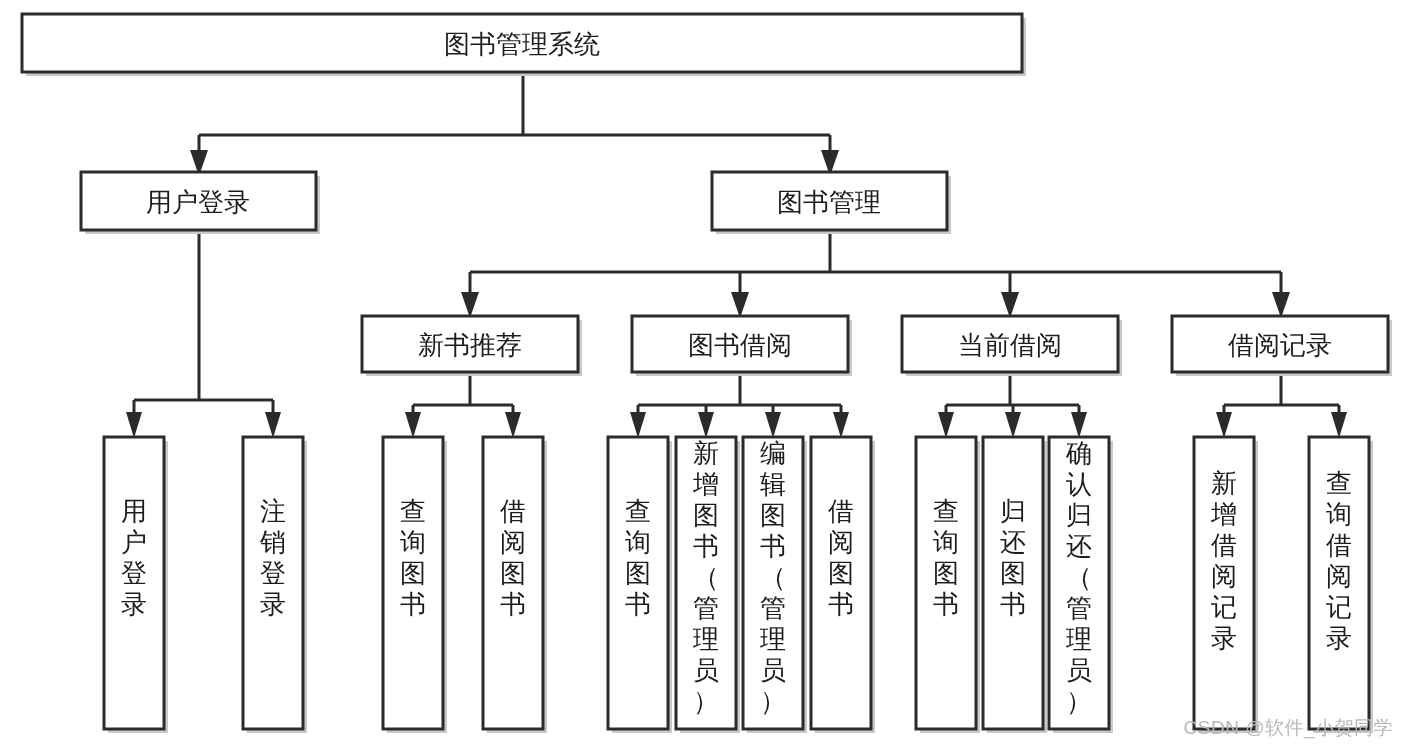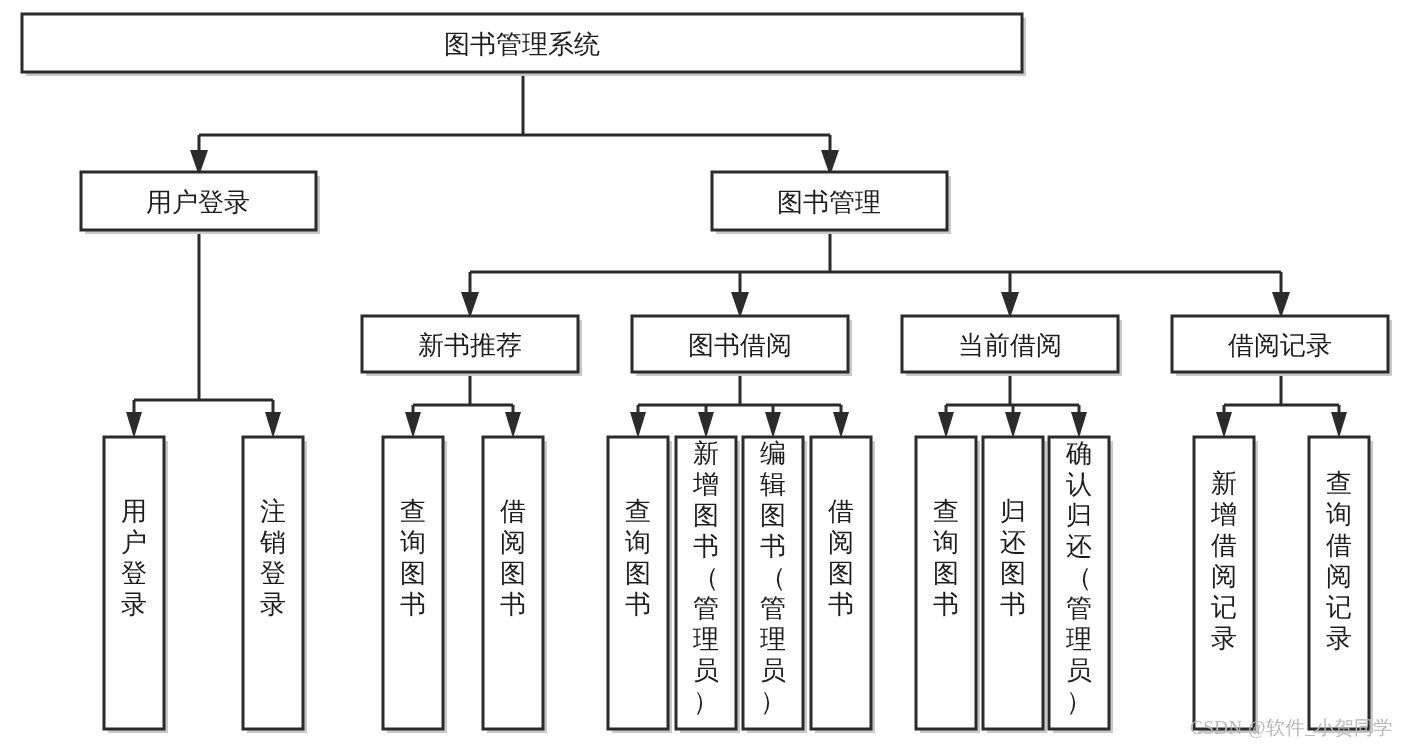--- a/index.html
+++ b/index.html
@@ -54,21 +54,21 @@
   .node-label-vertical {
     fill: #1d1d1d;
     font-family: "DejaVu Sans", "Liberation Sans", sans-serif;
     font-size: 26px;
     text-anchor: middle;
   }
   .watermark {
     position: absolute;
     right: 12px;
     bottom: 6px;
-    font-family: Liberation Serif, serif;
+    font-family: Liberation Sans, sans-serif;
     font-size: 19px;
     color: #b7b7b7;
     letter-spacing: 0.5px;
     white-space: nowrap;
     pointer-events: none;
   }
 </style>
 </head>
 <body>
 

